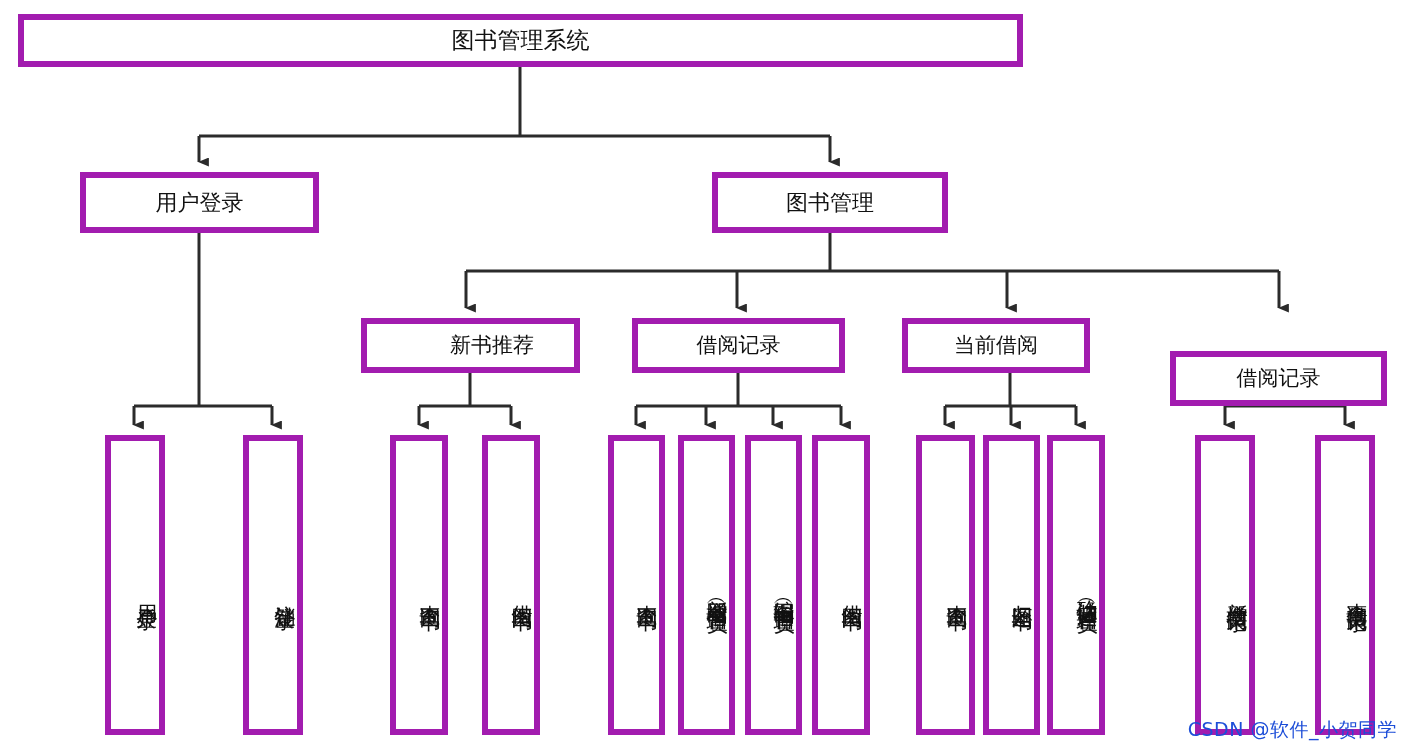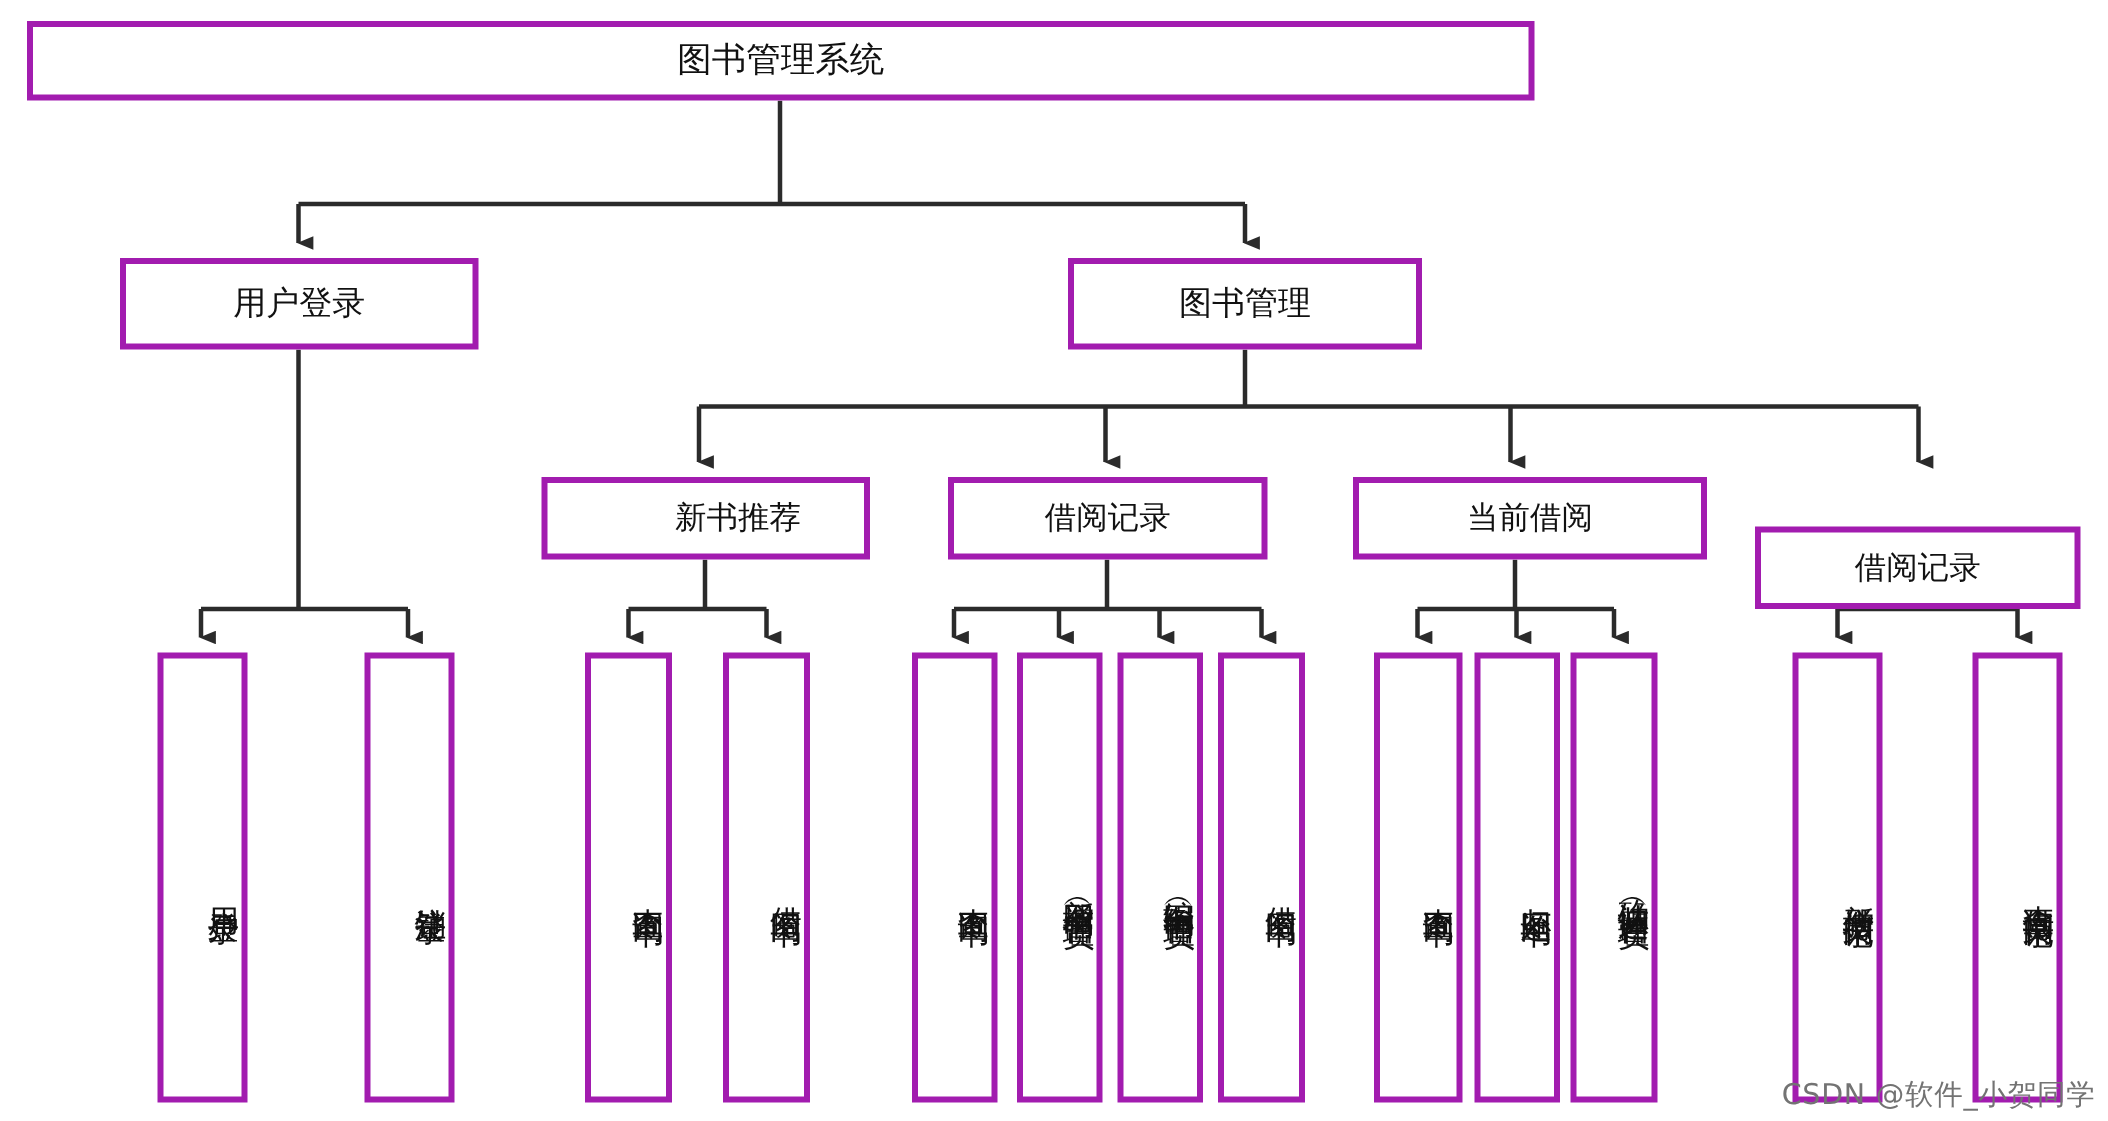--- a/index.html
+++ b/index.html
@@ -12,21 +12,21 @@
     position:relative;
     width:1405px;
     height:747px;
     background:#ffffff;
     overflow:hidden;
   }
   .node{
     position:absolute;
     box-sizing:border-box;
     background:#ffffff;
-    border:4px solid #a21caf;
+    border:6px solid #a21caf;
     display:flex;
     align-items:center;
     justify-content:center;
     color:#111111;
     line-height:1.18;
     text-align:left;
   }
   .node.root{
     font-size:23px;
   }
@@ -54,21 +54,21 @@
     position:absolute;
     left:0;top:0;
     width:1405px;height:747px;
     pointer-events:none;
   }
   .watermark{
     position:absolute;
     right:8px;
     bottom:4px;
     font-size:19px;
-    color:#737373;
+    color:#1d4ed8;
     letter-spacing:0.5px;
     white-space:nowrap;
     font-family:"DejaVu Sans","Liberation Sans",sans-serif;
   }
 </style>
 </head>
 <body>
 
 <div id="canvas">
 
@@ -134,21 +134,21 @@
   <div class="node level1" style="left:712px;top:172px;width:236px;height:61px;">
     <span>图书管理</span>
   </div>
 
   <div class="node level2" style="left:361px;top:318px;width:219px;height:55px;padding-left:43px;">
     <span>新书推荐</span>
   </div>
   <div class="node level2" style="left:632px;top:318px;width:213px;height:55px;">
     <span>借阅记录</span>
   </div>
-  <div class="node level2" style="left:902px;top:318px;width:236px;height:55px;">
+  <div class="node level2" style="left:902px;top:318px;width:188px;height:55px;">
     <span>当前借阅</span>
   </div>
   <div class="node level2" style="left:1170px;top:318px;width:217px;height:55px;margin-top:33px;">
     <span>借阅记录</span>
   </div>
 
   <div class="node leaf" style="left:105px;top:435px;width:60px;height:300px;">
     <span class="vtxt">用户登录</span>
   </div>
   <div class="node leaf" style="left:243px;top:435px;width:60px;height:300px;">

